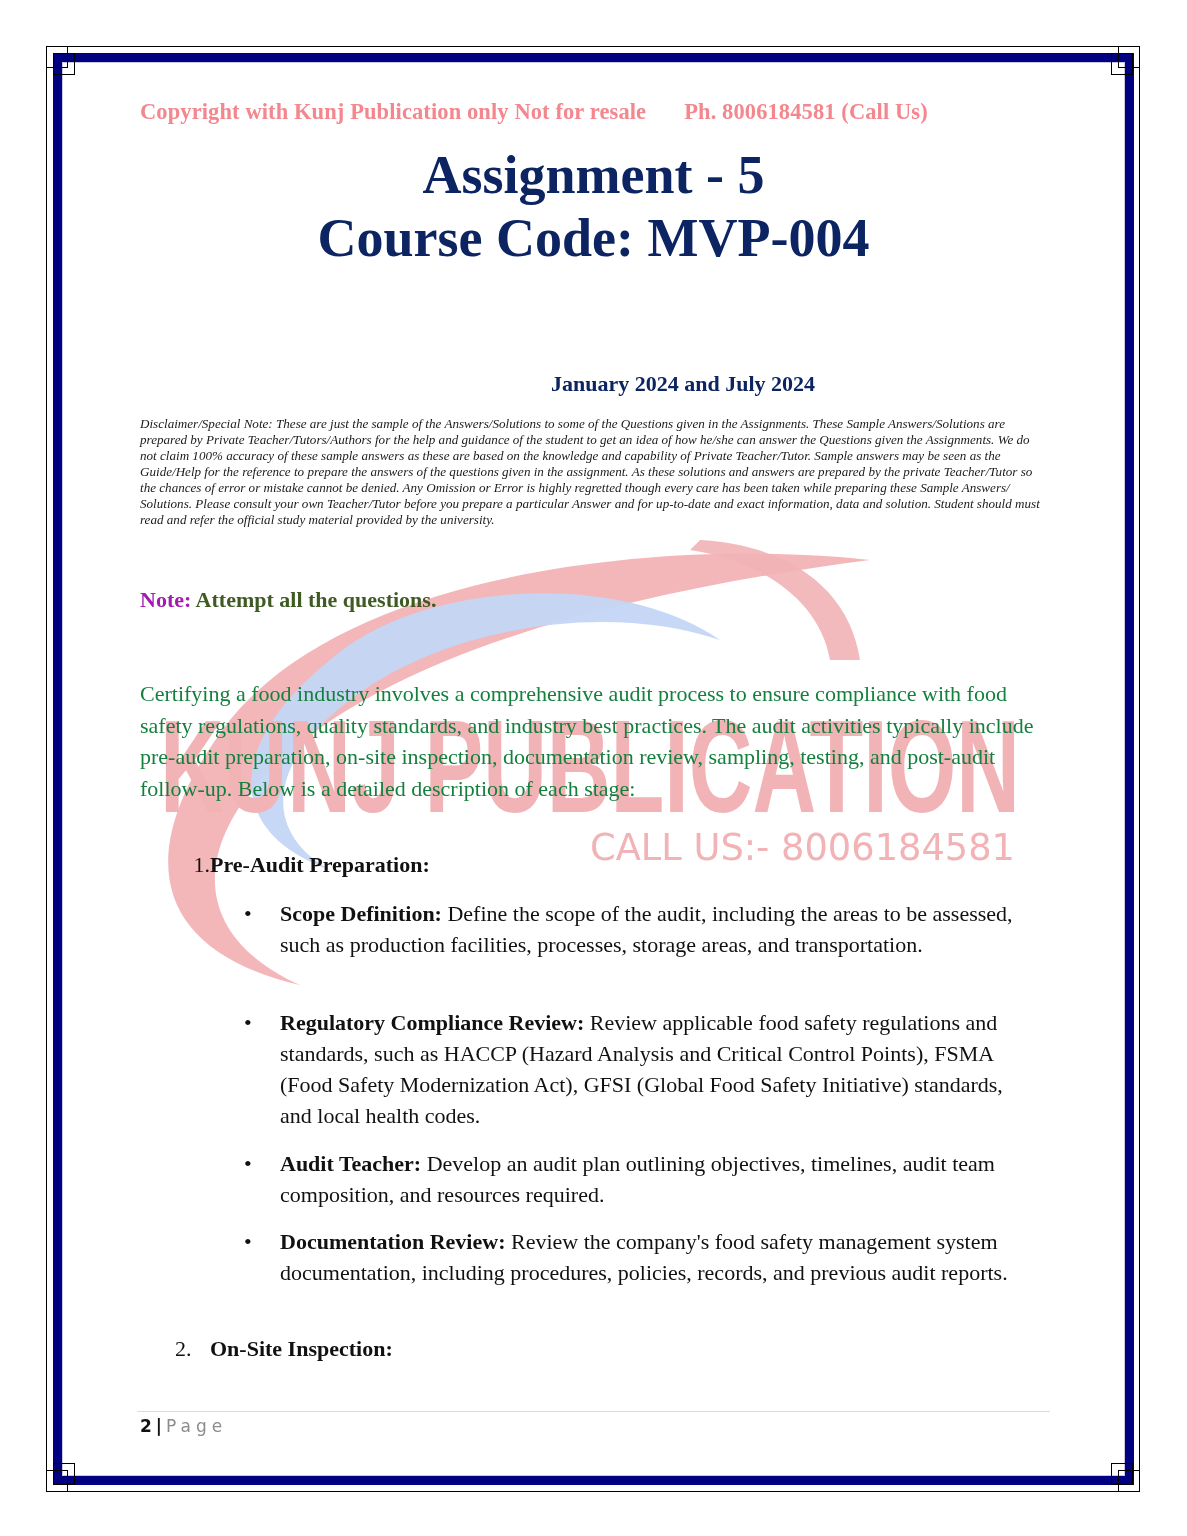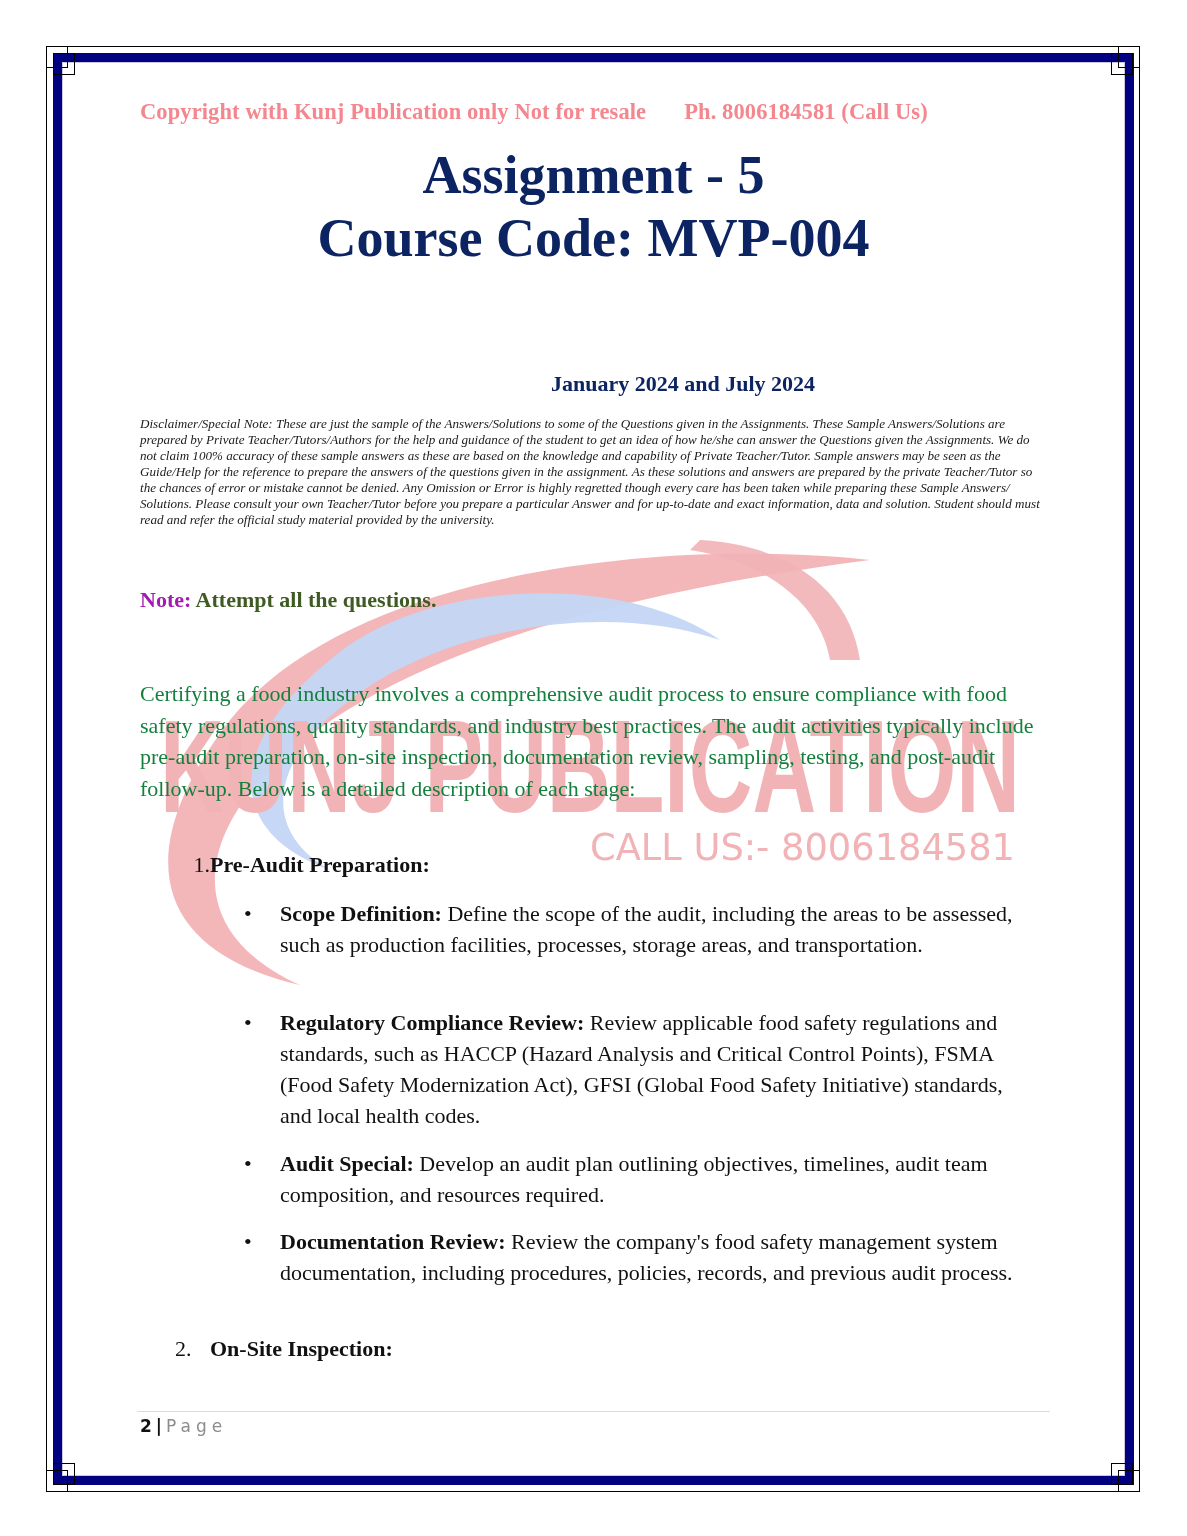--- a/index.html
+++ b/index.html
@@ -233,26 +233,26 @@
     <div class="body"><span class="bl">Scope Definition:</span><span> Define the scope of the audit, including the areas to be assessed, such as production facilities, processes, storage areas, and transportation.</span></div>
   </div>
 
   <div class="bullet" style="top:1007px;">
     <span class="dot">•</span>
     <div class="body"><span class="bl">Regulatory Compliance Review:</span><span> Review applicable food safety regulations and standards, such as HACCP (Hazard Analysis and Critical Control Points), FSMA (Food Safety Modernization Act), GFSI (Global Food Safety Initiative) standards, and local health codes.</span></div>
   </div>
 
   <div class="bullet" style="top:1148px;">
     <span class="dot">•</span>
-    <div class="body"><span class="bl">Audit Special:</span><span> Develop an audit plan outlining objectives, timelines, audit team composition, and resources required.</span></div>
+    <div class="body"><span class="bl">Audit Teacher:</span><span> Develop an audit plan outlining objectives, timelines, audit team composition, and resources required.</span></div>
   </div>
 
   <div class="bullet" style="top:1226px;">
     <span class="dot">•</span>
-    <div class="body"><span class="bl">Documentation Review:</span><span> Review the company's food safety management system documentation, including procedures, policies, records, and previous audit process.</span></div>
+    <div class="body"><span class="bl">Documentation Review:</span><span> Review the company's food safety management system documentation, including procedures, policies, records, and previous audit reports.</span></div>
   </div>
 
   <div class="step" style="top:1336px;">
     <span class="num">2.</span><span class="hd">On-Site Inspection:</span>
   </div>
 
   <div class="footer-line"></div>
   <div class="footer">
     <span class="pn">2</span><span class="sep">|</span><span class="pg">Page</span>
   </div>

